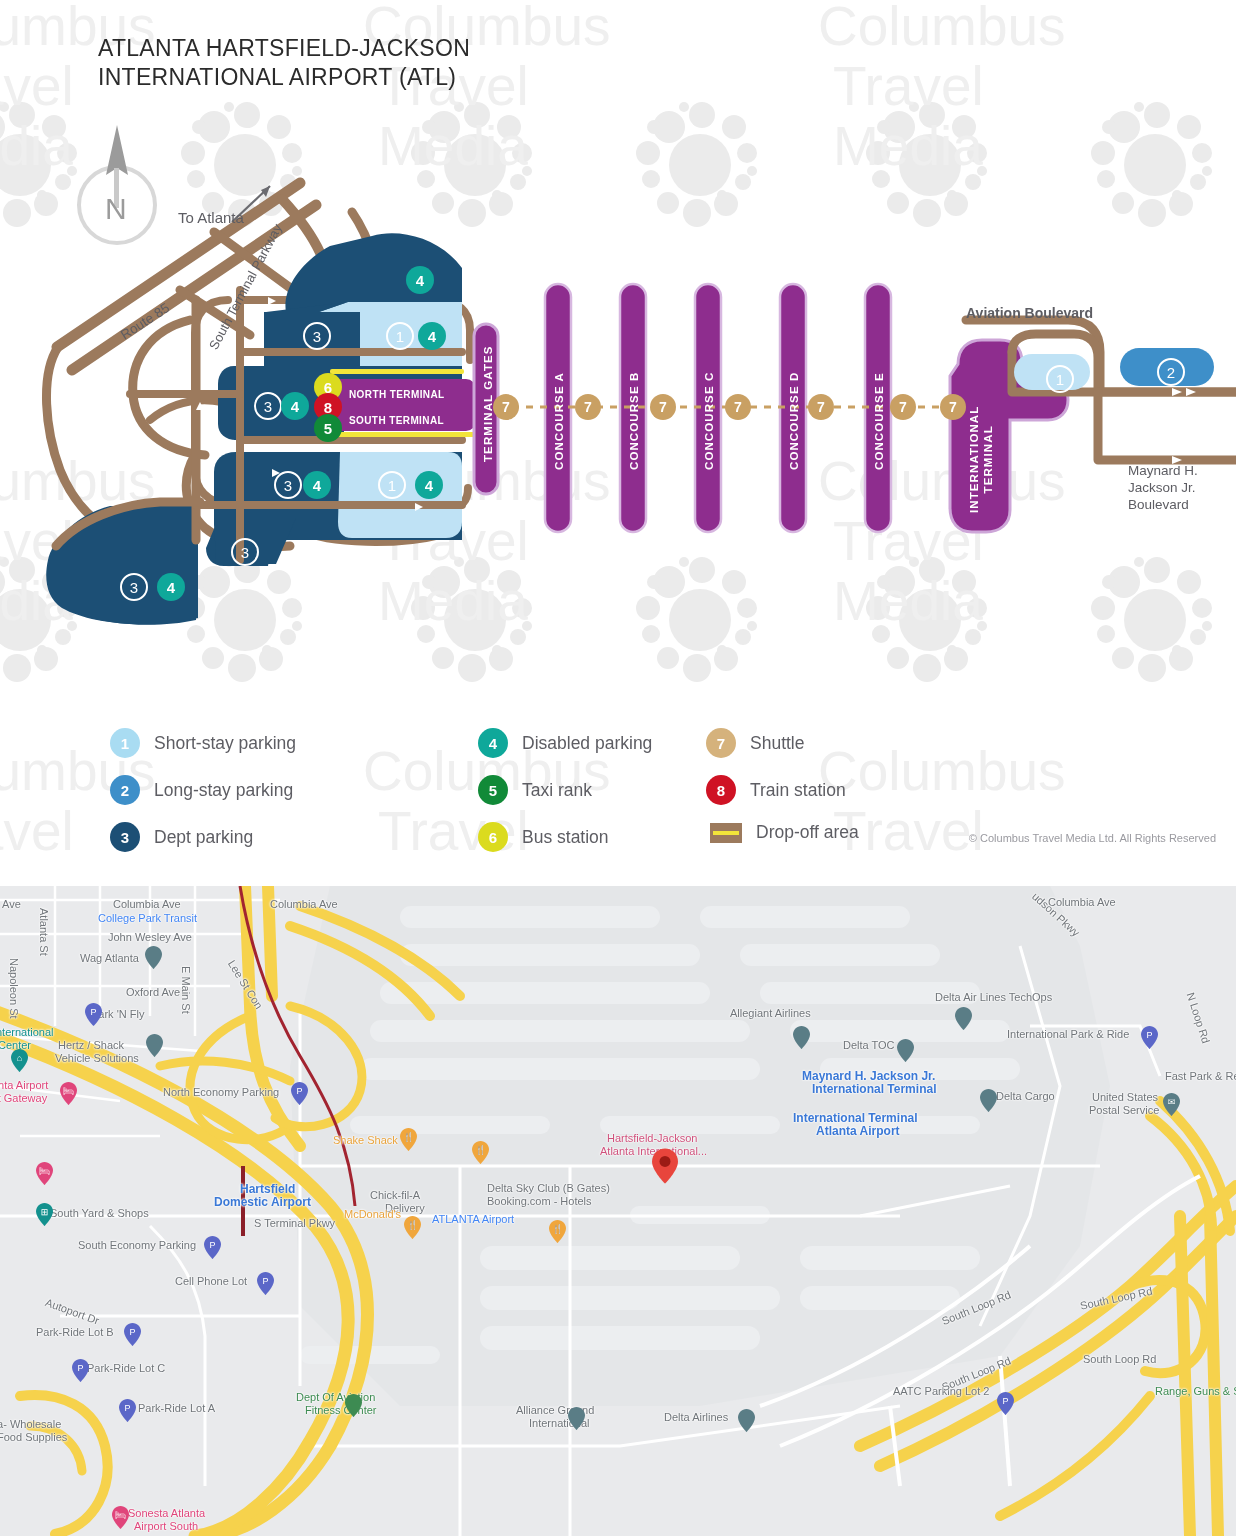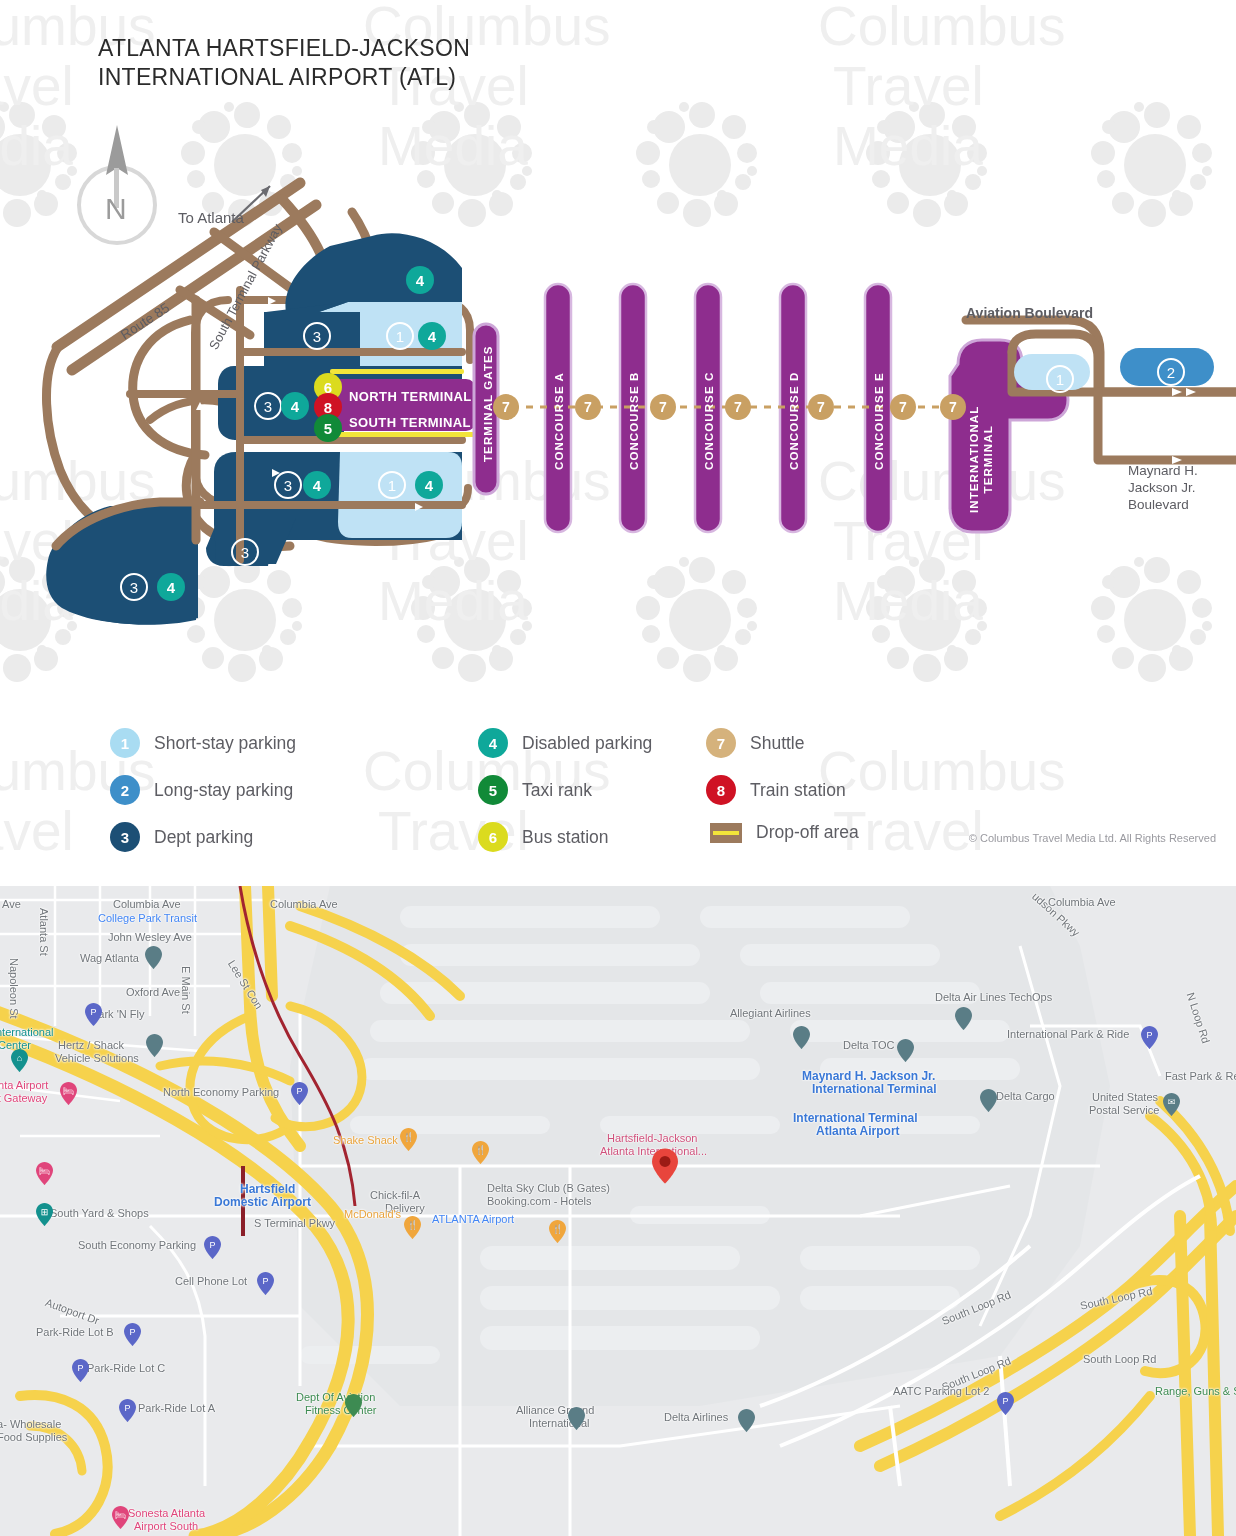--- a/index.html
+++ b/index.html
@@ -45,21 +45,21 @@
   .maplabel {
     position: absolute;
     color: #5d5d63;
     font-size: 12.5px;
     white-space: nowrap;
   }
   .maplabel.rot {
     transform-origin: 0 0;
   }
   .termtxt {
-    position:absolute; color:#ffffff; font-size:13px; font-weight:700;
+    position:absolute; color:#ffffff; font-size:10px; font-weight:700;
     letter-spacing:0.4px; white-space:nowrap;
   }
   .vtxt {
     position:absolute; color:#ffffff; font-size:11.5px; font-weight:700;
     letter-spacing:1.1px; white-space:nowrap;
     transform-origin: 0 0; transform: rotate(-90deg);
   }
 
   
   .legend { position: absolute; left: 0; top: 714px; width: 1236px; height: 160px; }

